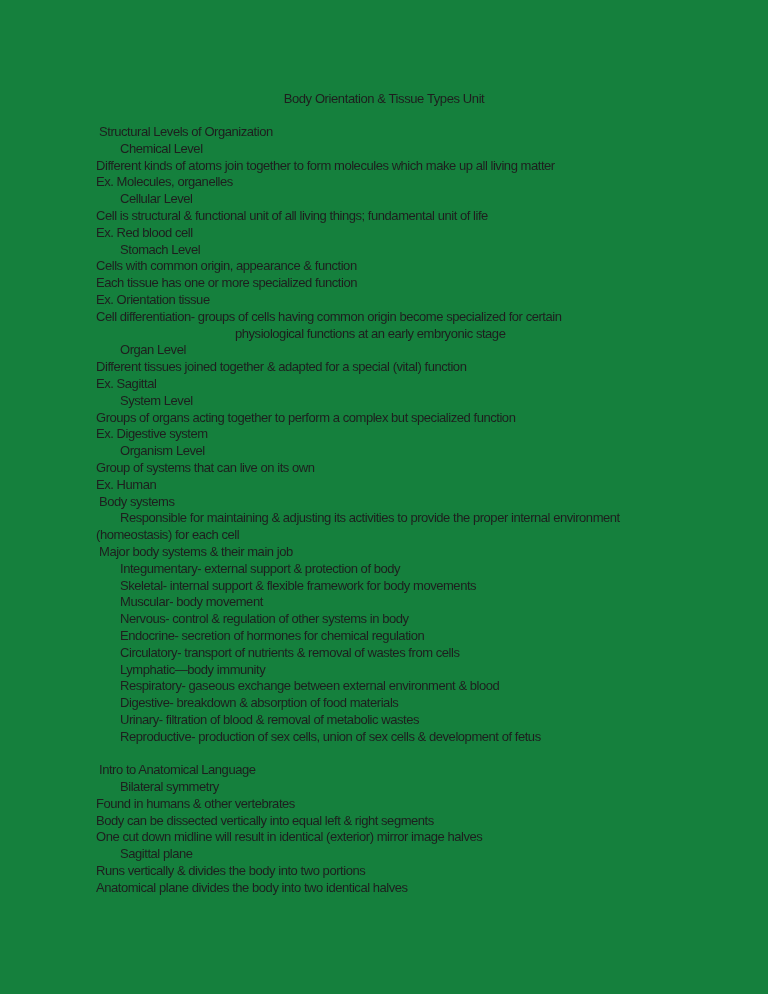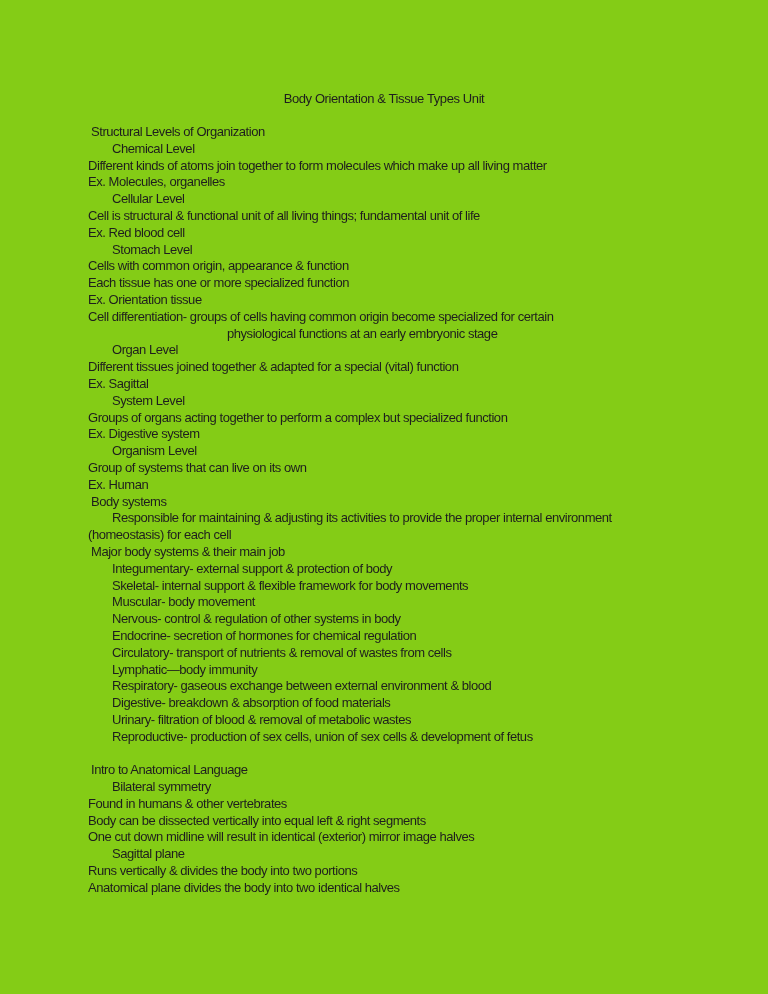--- a/index.html
+++ b/index.html
@@ -1,21 +1,21 @@
 <!DOCTYPE html>
 <html><head>
 <meta charset="utf-8">
 <style>
   html, body { margin:0; padding:0; background:#ffffff; }
   body { width:768px; height:994px; position:relative; overflow:hidden;
          font-family:"Liberation Sans", sans-serif; color:#1e1e1e; }
-  .page { position:absolute; left:0; top:0; width:768px; height:994px; background:#84cc16; }
+  .page { position:absolute; left:0; top:0; width:768px; height:994px; background:#15803d; }
   .title { position:absolute; top:90px; left:0; width:768px; text-align:center;
            font-size:13px; letter-spacing:-0.4px; line-height:18px; }
-  .outline { position:absolute; top:124px; left:0; width:628px; }
+  .outline { position:absolute; top:124px; left:8px; width:628px; }
   .line { position:relative; height:16.8px; line-height:16.8px; font-size:13px;
           letter-spacing:-0.45px; white-space:nowrap; }
   .l0 { padding-left:91px; }
   .l1 { padding-left:112px; }
   .l2 { padding-left:88px; }
   .l3 { padding-left:227px; }
 </style>
 </head>
 <body>
 

